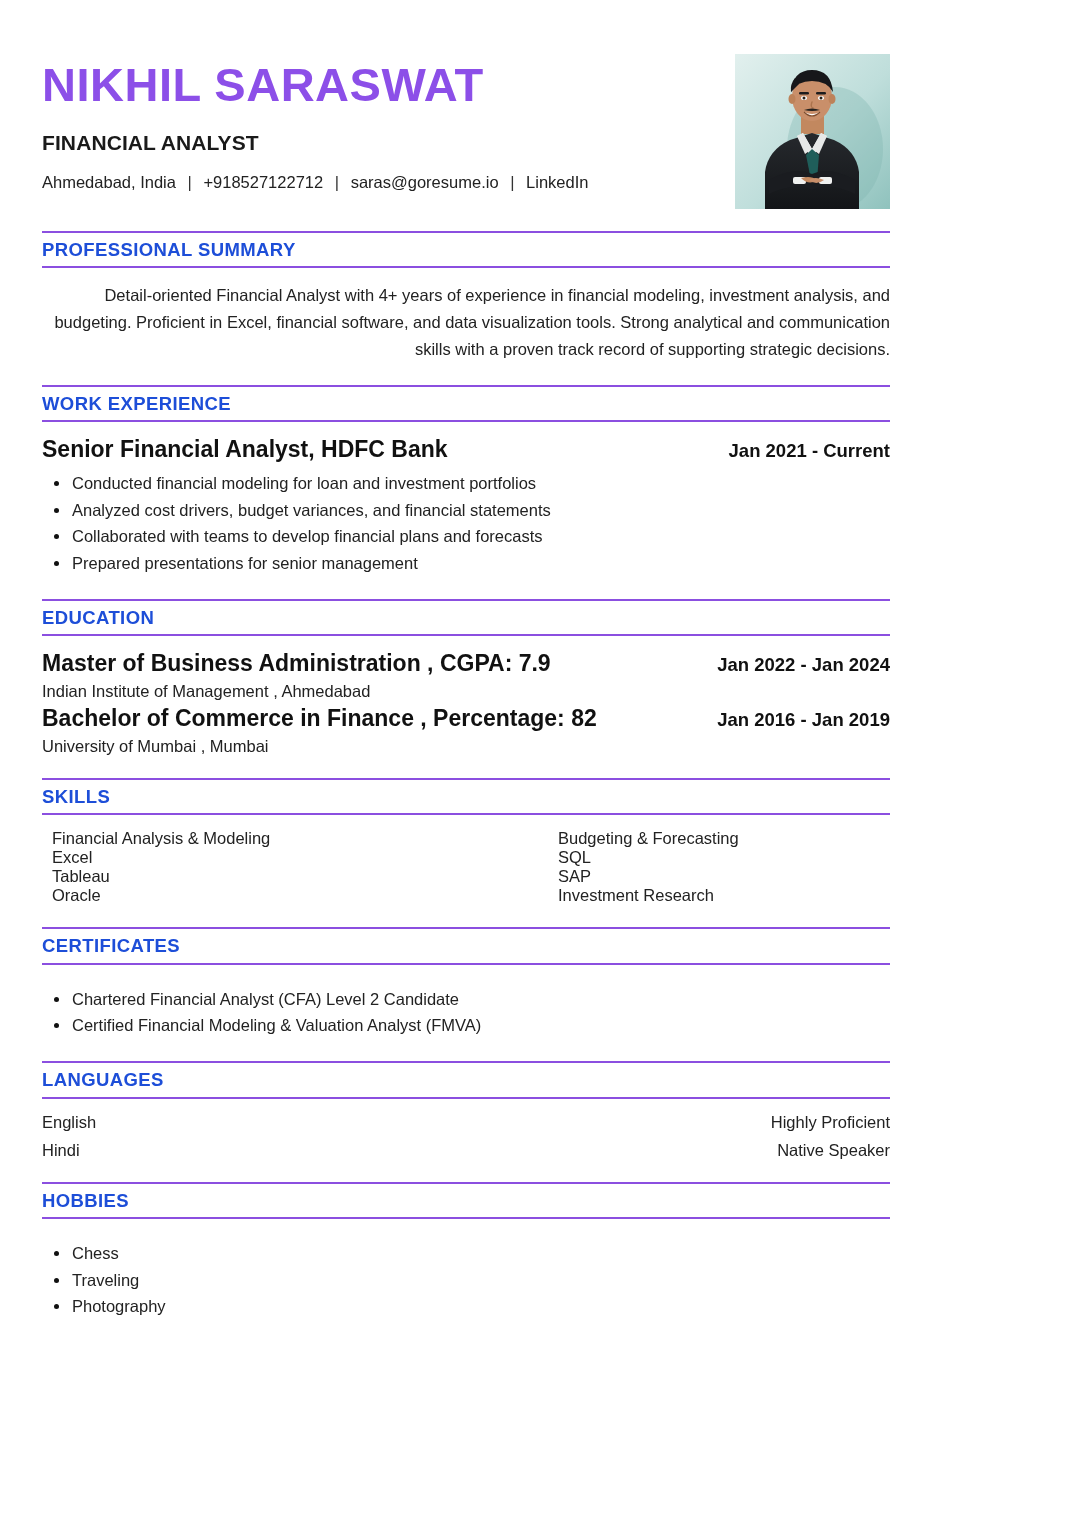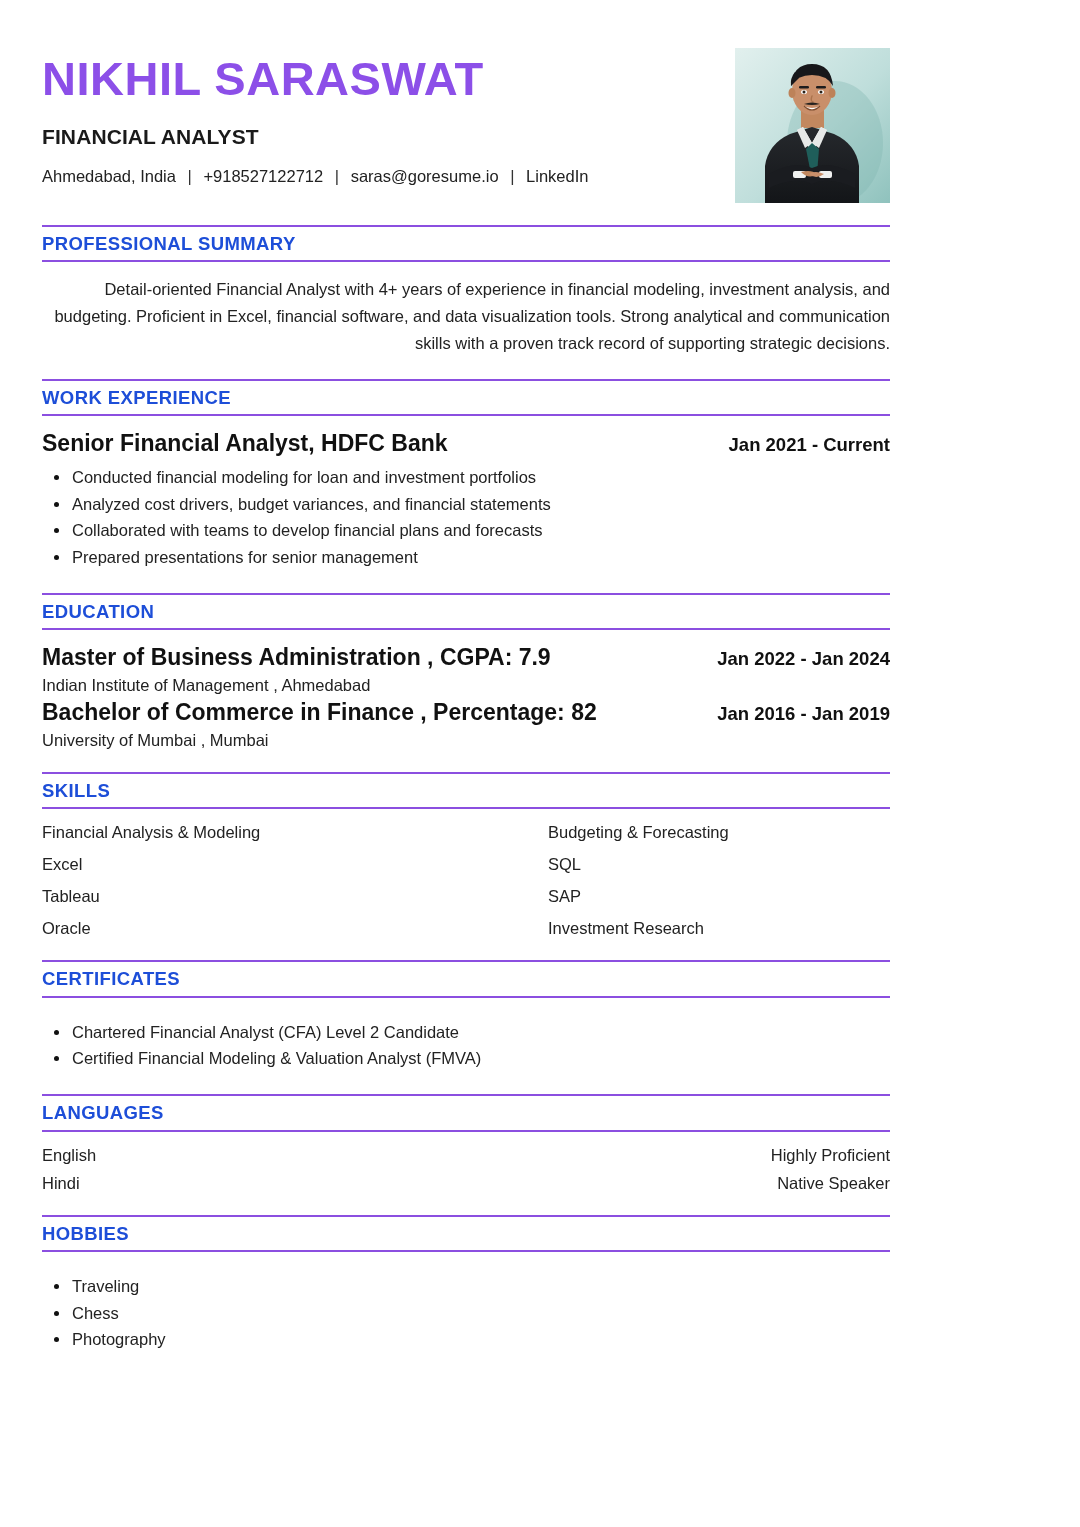--- a/index.html
+++ b/index.html
@@ -12,21 +12,21 @@
     height: 1527px;
     font-family: "Liberation Sans", sans-serif;
     color: #1a1a1a;
     -webkit-font-smoothing: antialiased;
   }
   .page {
     position: relative;
     width: 932px;
     height: 1527px;
     box-sizing: border-box;
-    padding: 6px 42px;
+    padding: 12px 42px;
     background: #ffffff;
   }
 
   
   .header {
     display: flex;
     justify-content: space-between;
     align-items: flex-start;
     padding-top: 42px;
   }
@@ -134,21 +134,21 @@
     font-size: 16.5px;
     line-height: 1.62;
     color: #222;
     text-align: right;
   }
 
   
   .skills-grid {
     display: grid;
     grid-template-columns: 506px 1fr;
-    row-gap: 13px;
+    margin-left: 10px;
   }
   .skill-item {
     font-size: 16.5px;
     color: #222;
   }
 
   
   .lang-row {
     display: flex;
     justify-content: space-between;
@@ -338,20 +338,20 @@
       </div>
     </div>
   </div>
 
   <div class="section">
     <div class="section-head">
       <div class="section-title">HOBBIES</div>
     </div>
     <div class="section-body">
       <ul class="bullets">
+        <li>Chess</li>
         <li>Traveling</li>
-        <li>Chess</li>
         <li>Photography</li>
       </ul>
     </div>
   </div>
 
 </div>
 
 </body></html>

